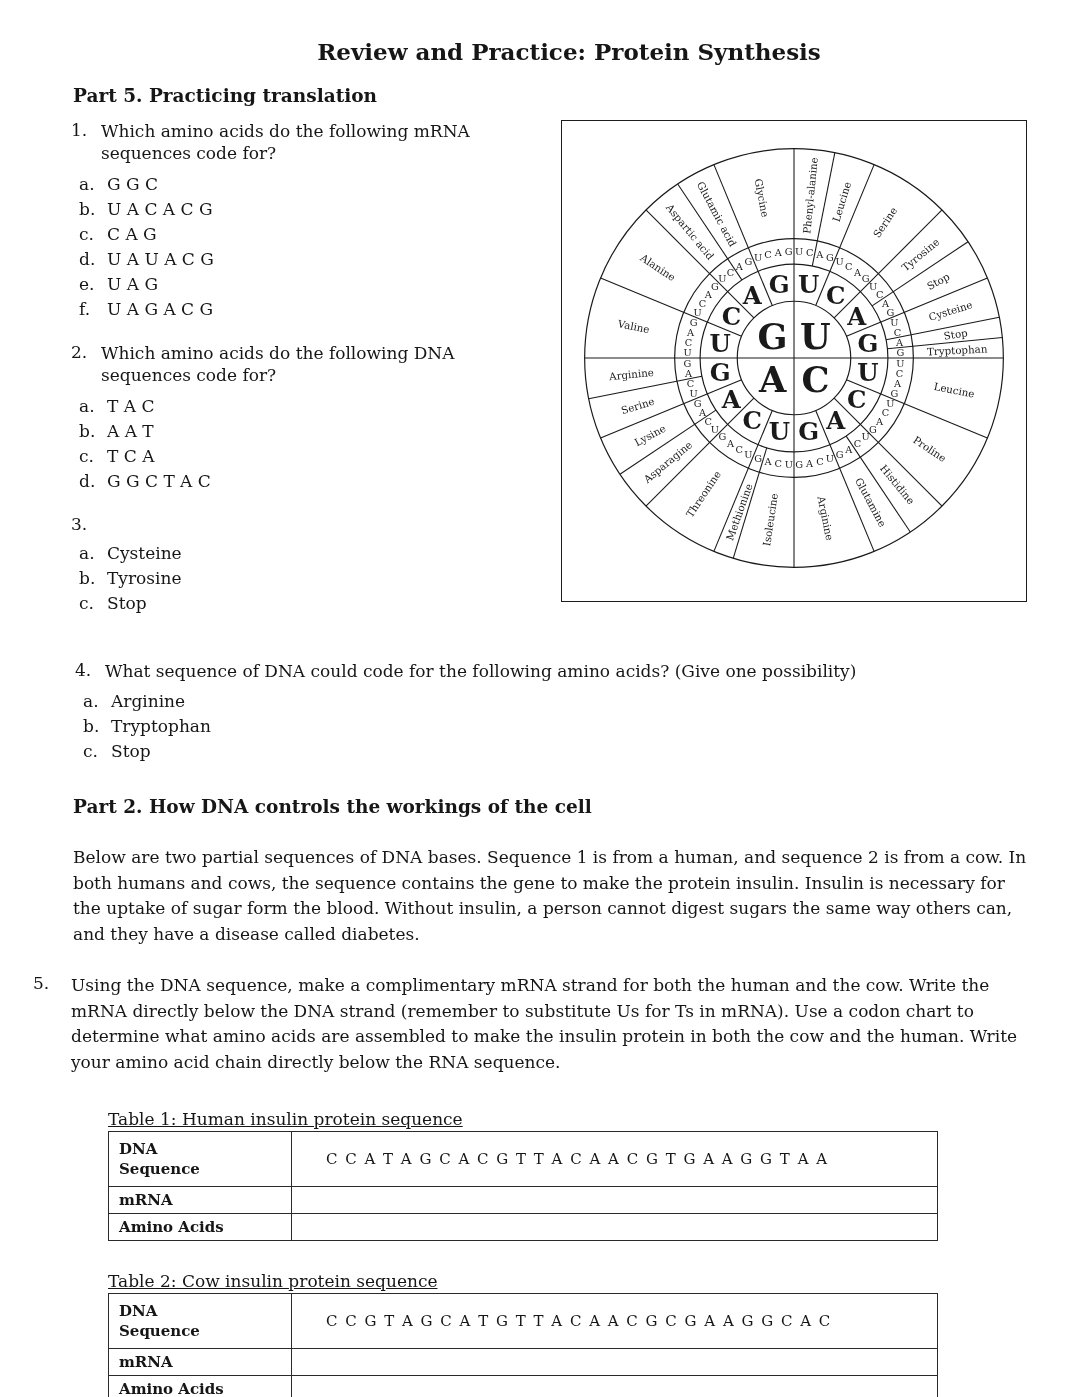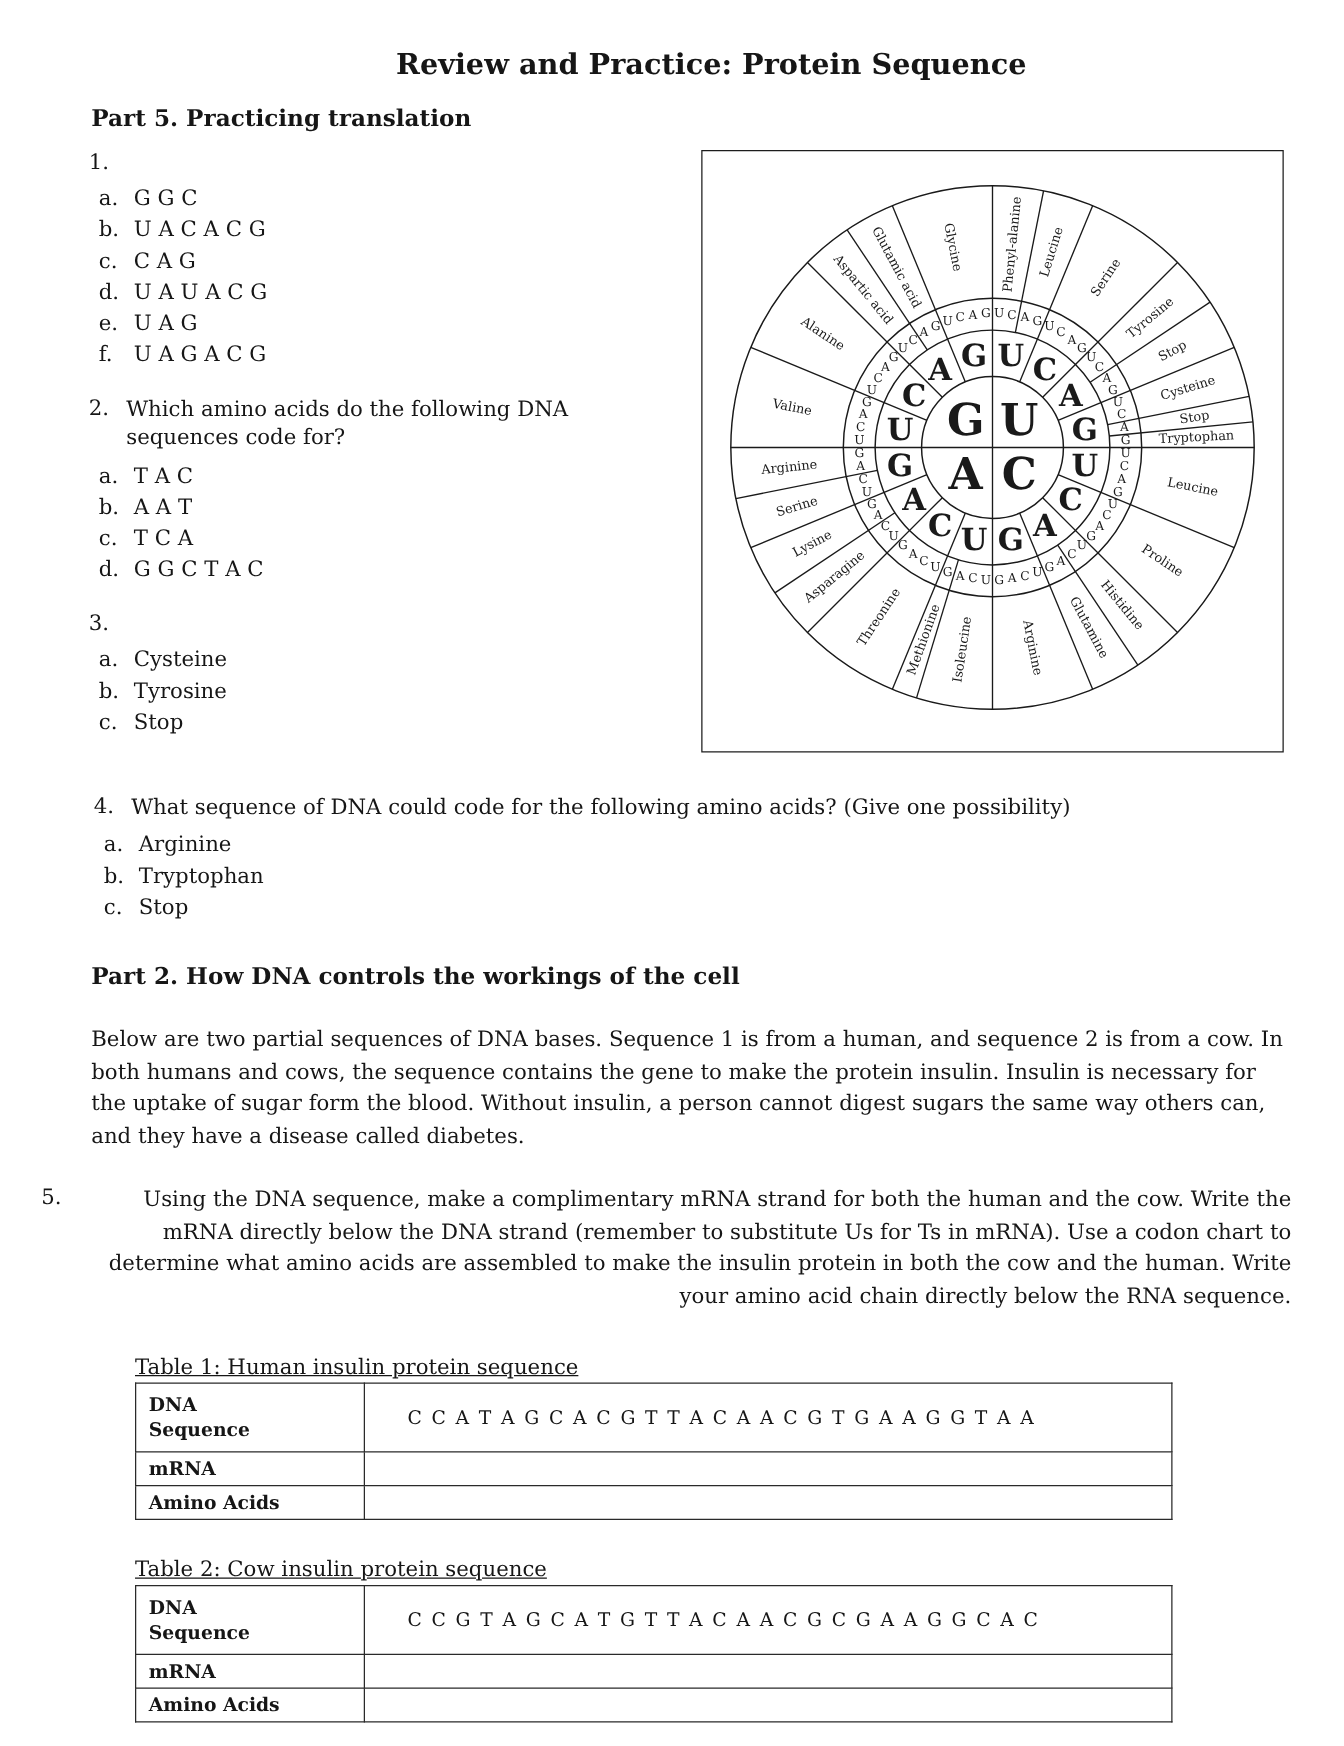--- a/index.html
+++ b/index.html
@@ -20,46 +20,47 @@
   .sub-item{display:flex;line-height:25px;}
   .si-label{width:28px;flex:0 0 auto;}
   .wheel-box{margin-left:auto;width:466px;height:482px;border:1.6px solid #1c1c1c;
     box-sizing:border-box;padding-top:12px;}
   .wheel-box svg{display:block;margin:0 auto;font-family:inherit;}
   .q4-block{margin:24px 0 0 4px;}
   .part2-heading{margin-top:32px;}
   .intro{width:958px;line-height:1.5;margin:28px 0 0 2px;}
   .q5-row{display:flex;margin:26px 0 0 -38px;width:1000px;}
   .q5-num{width:38px;flex:0 0 auto;}
-  .q5-text{flex:1;line-height:1.5;text-align:right;}
+  .q5-text{flex:1;line-height:1.5;}
   .table-caption{margin:34px 0 2px 37px;text-decoration:underline;}
   .table-caption.second{margin-top:30px;}
   .wtable{border-collapse:collapse;margin-left:37px;width:830px;table-layout:fixed;}
   .wtable td{border:1.6px solid #2a2a2a;vertical-align:middle;box-sizing:border-box;}
   .lbl{width:183px;font-weight:bold;padding:1px 6px 1px 10px;font-size:15px;
     white-space:pre-line;line-height:1.35;}
   .val{padding-left:34px;letter-spacing:1.5px;font-size:15px;}
   .row-tall td{height:55px;}
   .row-short td{height:27px;}
 </style>
 </head>
 <body>
 
 <div class="page">
 
-  <div class="title">Review and Practice: Protein Sequence</div>
+  <div class="title">Review and Practice: Protein Synthesis</div>
 
   <div class="part-heading">Part 5. Practicing translation</div>
 
   <div class="columns">
     <div class="left-col">
 
       <div class="question">
         <div class="q-row">
           <span class="q-num">1.</span>
+          <div class="q-text">Which amino acids do the following mRNA sequences code for?</div>
         </div>
         <div class="sub-items">
           <div class="sub-item">
               <span class="si-label">a.</span>
               <span class="si-text">G G C</span>
             </div>
           <div class="sub-item">
               <span class="si-label">b.</span>
               <span class="si-text">U A C A C G</span>
             </div>

